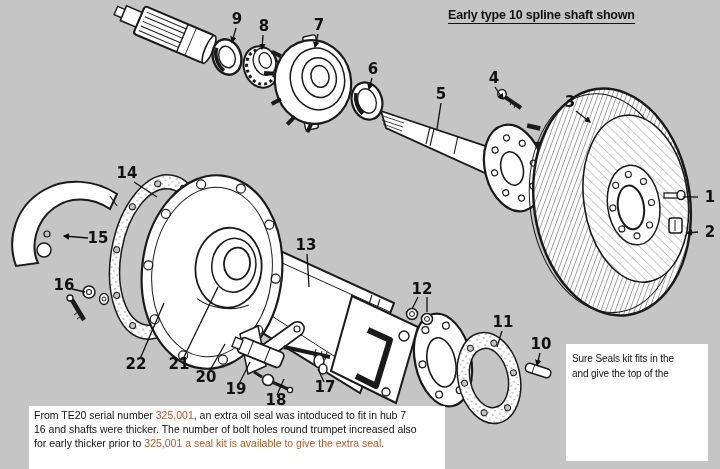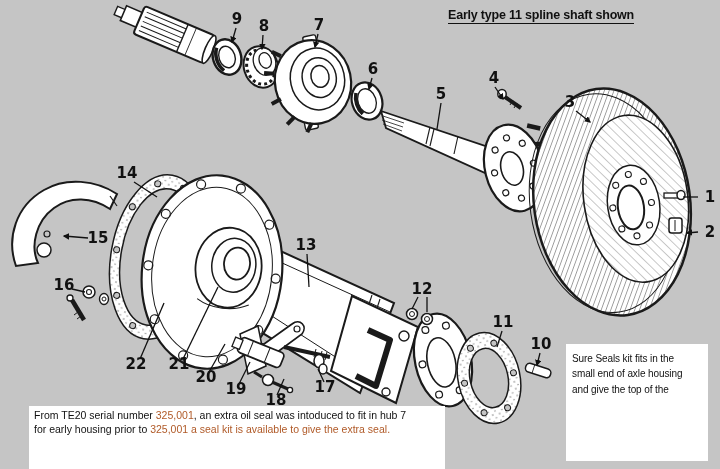--- a/index.html
+++ b/index.html
@@ -321,26 +321,26 @@
         <text x="236" y="394" class="plabel">19</text>
         <line x1="209" y1="372" x2="225" y2="344" class="leader"></line>
         <text x="206" y="382" class="plabel">20</text>
         <line x1="183" y1="359" x2="218" y2="287" class="leader"></line>
         <text x="179" y="369" class="plabel">21</text>
         <line x1="140" y1="359" x2="164" y2="303" class="leader"></line>
         <text x="136" y="369" class="plabel">22</text>
       </g>
   </svg>
 
-  <div id="heading">Early type 11 spline shaft shown</div>
+  <div id="heading">Early type 10 spline shaft shown</div>
 
   <div id="note-left">
       <div><span>From TE20 serial number </span><span style="color: rgb(176, 90, 40);">325,001</span><span>, an extra oil seal was intoduced to fit in hub 7</span></div>
-      <div><span>for early housing prior to </span><span style="color: rgb(176, 90, 40);">325,001 a seal kit is available to give the extra seal.</span></div>
+      <div><span>16 and shafts were thicker. The number of bolt holes round trumpet increased also</span></div>
+      <div><span>for early thicker prior to </span><span style="color: rgb(176, 90, 40);">325,001 a seal kit is available to give the extra seal.</span></div>
     </div>
 
   <div id="note-right">
       <div>Sure Seals kit fits in the</div>
-      <div>small end of axle housing</div>
       <div>and give the top of the</div>
     </div>
 
 </div>
 
 </body></html>

